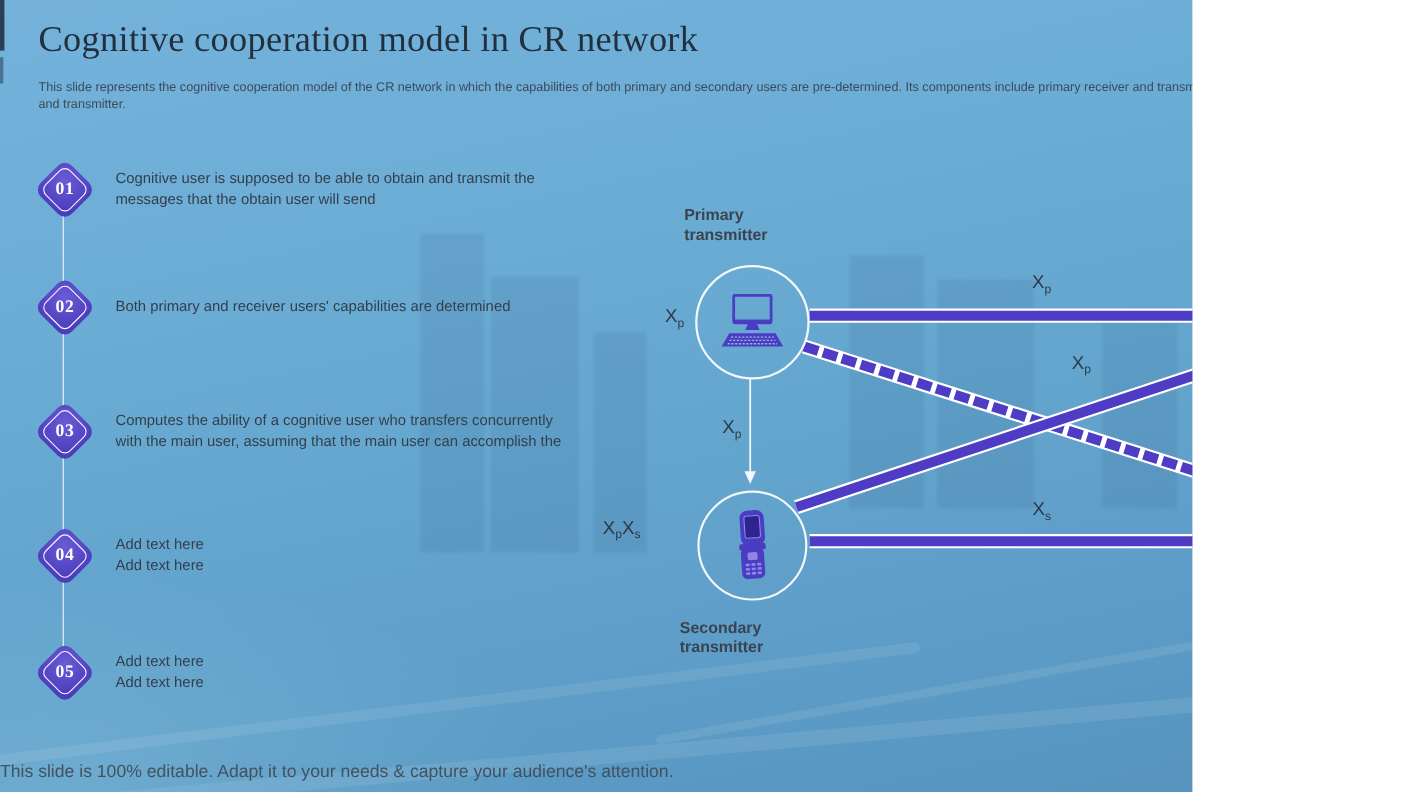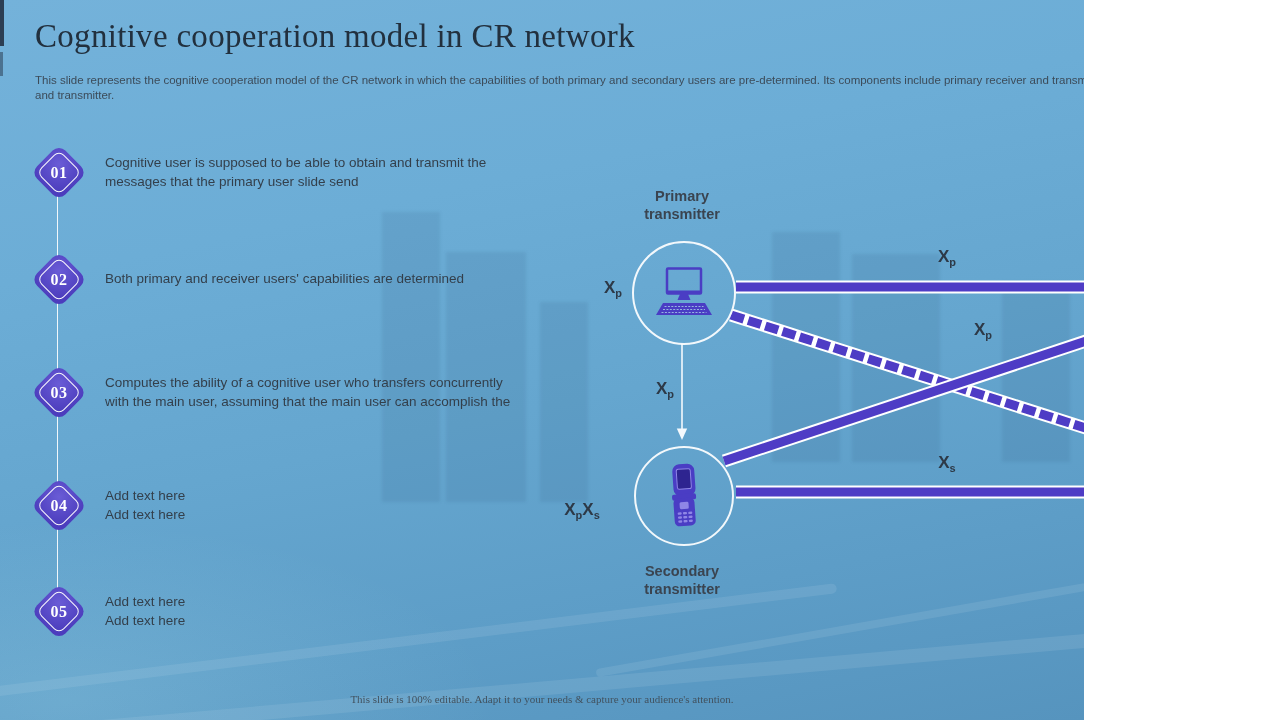--- a/index.html
+++ b/index.html
@@ -33,36 +33,36 @@
   
   .diagram{position:absolute;inset:0;}
   .connectors{position:absolute;inset:0;z-index:1;}
   .circle{position:absolute;border:2px solid rgba(255,255,255,0.92);border-radius:50%;z-index:2;
     display:flex;align-items:center;justify-content:center;}
   .circle.pt{left:632px;top:241px;width:100px;height:100px;}
   .circle.st{left:634px;top:446px;width:96px;height:96px;}
   .tower{position:absolute;z-index:2;}
   .tower.pr{left:1155px;top:243px;}
   .tower.sr{left:1155px;top:448px;}
-  .node-label{position:absolute;z-index:3;font-weight:bold;font-size:14.5px;line-height:17.5px;color:#3a4450;text-align:center;}
+  .node-label{position:absolute;z-index:3;font-weight:bold;font-size:14.5px;line-height:17.5px;color:#3a4450;}
   .nl-pt{left:622px;top:188px;width:120px;}
   .nl-pr{left:1139px;top:185px;width:104px;}
   .nl-st{left:618px;top:563px;width:128px;}
   .nl-sr{left:1134px;top:563px;width:114px;}
-  .xlabel{position:absolute;z-index:3;font-weight:bold;font-size:17px;color:#2d3947;}
+  .xlabel{position:absolute;z-index:3;font-weight:normal;font-size:17px;color:#2d3947;}
   .xlabel sub{font-size:11px;}
   .x-pt-input{left:578px;top:278px;width:44px;text-align:right;}
   .x-pt-to-st{left:632px;top:379px;width:42px;text-align:right;}
   .x-pt-to-pr{left:924px;top:247px;width:46px;text-align:center;}
   .x-st-to-pr{left:960px;top:320px;width:46px;text-align:center;}
   .x-st-to-sr{left:924px;top:453px;width:46px;text-align:center;}
-  .x-st-input{left:548px;top:500px;width:68px;text-align:center;}
-  
-  .footer{position:absolute;left:0;right:0;top:693px;z-index:3;text-align:center;
-    font-size:11px;color:#42525f;font-family:Liberation Serif, serif;}
+  .x-st-input{left:548px;top:470px;width:68px;text-align:left;}
+  
+  .footer{position:absolute;left:0;right:0;top:693px;z-index:3;
+    font-size:16px;color:#42525f;}
 </style>
 </head>
 <body>
 
 <div class="slide">
 
   <div class="bg">
     <div class="sliver"></div>
     <div class="sliver2"></div>
     <div class="bldg" style="left:382px;top:212px;width:58px;height:290px;"></div>
@@ -84,21 +84,21 @@
     <div class="tl-line"></div>
 
     <div class="tl-item" style="top:172px;">
       <div class="badge">
         <div class="diamond">
           <span class="num">01</span>
         </div>
       </div>
       <div class="tl-text">
         <div>Cognitive user is supposed to be able to obtain and transmit the</div>
-        <div>messages that the primary user slide send</div>
+        <div>messages that the obtain user will send</div>
       </div>
     </div>
 
     <div class="tl-item" style="top:279px;">
       <div class="badge">
         <div class="diamond">
           <span class="num">02</span>
         </div>
       </div>
       <div class="tl-text">

